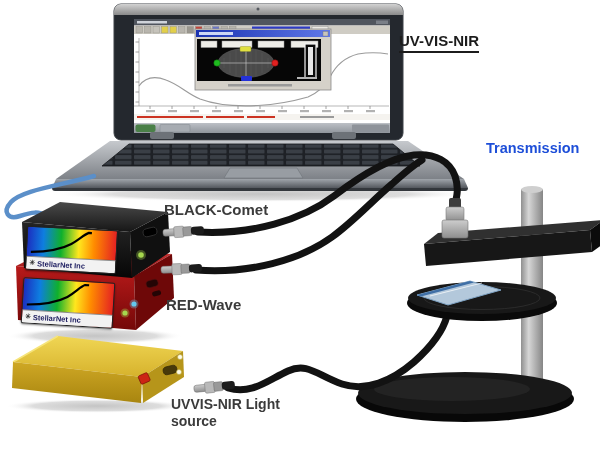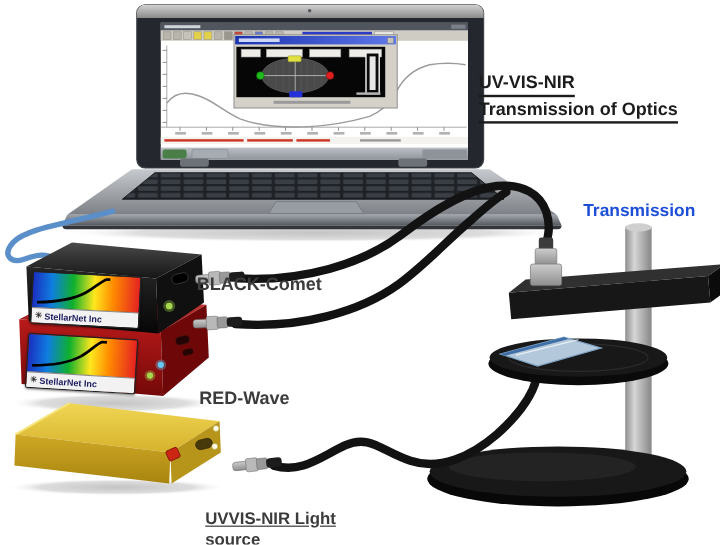--- a/index.html
+++ b/index.html
@@ -1,26 +1,26 @@
 <!DOCTYPE html>
 <html><head>
 <meta charset="utf-8">
 <style>
   html,body{margin:0;padding:0;background:#fff;}
   .stage{position:relative;width:600px;height:454px;background:#ffffff;overflow:hidden;
          font-family:"Liberation Sans",sans-serif;}
   .stage svg.art{position:absolute;left:0;top:0;}
-  .overlay{position:absolute;z-index:5;margin-top:28px;}
+  .overlay{position:absolute;z-index:5;}
   .title-block{left:399px;top:30px;width:196px;color:#1c1c1c;font-size:15px;font-weight:bold;line-height:1.45;}
   .title-block span{display:inline-block;border-bottom:2px solid #1c1c1c;line-height:1.1;padding-bottom:1px;}
   .fixture-label{left:486px;top:140px;width:110px;color:#1d4ed8;font-size:14.5px;font-weight:600;line-height:1.22;}
   .dev-label{color:#3b3b3b;font-size:15px;font-weight:600;}
   .black-comet-label{left:164px;top:201px;}
   .red-wave-label{left:166px;top:296px;}
-  .light-source-label{left:171px;top:396px;font-size:14px;line-height:1.22;width:130px;text-decoration:underline;}
+  .light-source-label{left:171px;top:396px;font-size:14px;line-height:1.22;width:130px;}
   .stellar-label{position:absolute;z-index:4;border:1px solid #222;border-radius:2px;overflow:hidden;
                  box-shadow:0 1px 2px rgba(0,0,0,.5);display:flex;flex-direction:column;}
   .stellar-a{left:26px;top:228px;width:89px;height:42px;transform:rotate(3deg);}
   .stellar-b{left:22px;top:280px;width:90px;height:44px;transform:rotate(3.5deg);}
   .rainbow{flex:1;position:relative;background:linear-gradient(90deg,#1b2fc0 0%,#0e7ee0 18%,#0fb02c 38%,#ffe71e 58%,#ff8c00 75%,#e42222 100%);}
   .rainbow svg{position:absolute;left:0;top:0;}
   .brand-strip{height:12px;background:#f2f2f2;border-top:1px solid #8a8a8a;display:flex;align-items:center;
                gap:2px;padding-left:3px;font-size:7.5px;font-weight:bold;color:#1a1a5e;white-space:nowrap;}
   .brand-strip .logo{font-size:7px;color:#333;}
 </style>
@@ -313,21 +313,20 @@
     <rect x="442" y="220" width="26" height="18" rx="2" fill="url(#metalV)" stroke="#747474" stroke-width="0.6"></rect>
   </g>
 
   <use href="#smaConn" transform="translate(163,233) rotate(-4)"></use>
   <use href="#smaConn" transform="translate(161,270) rotate(-3)"></use>
   <use href="#smaConn" transform="translate(194,389) rotate(-6)"></use>
 </svg>
 
 <div class="overlay title-block">
   <span>UV-VIS-NIR</span><br>
-  <span>Transmission of Optics</span>
 </div>
 
 <div class="overlay fixture-label">
   <div>Transmission</div>
 </div>
 
 <div class="overlay dev-label black-comet-label">BLACK-Comet</div>
 
 <div class="overlay dev-label red-wave-label">RED-Wave</div>
 

